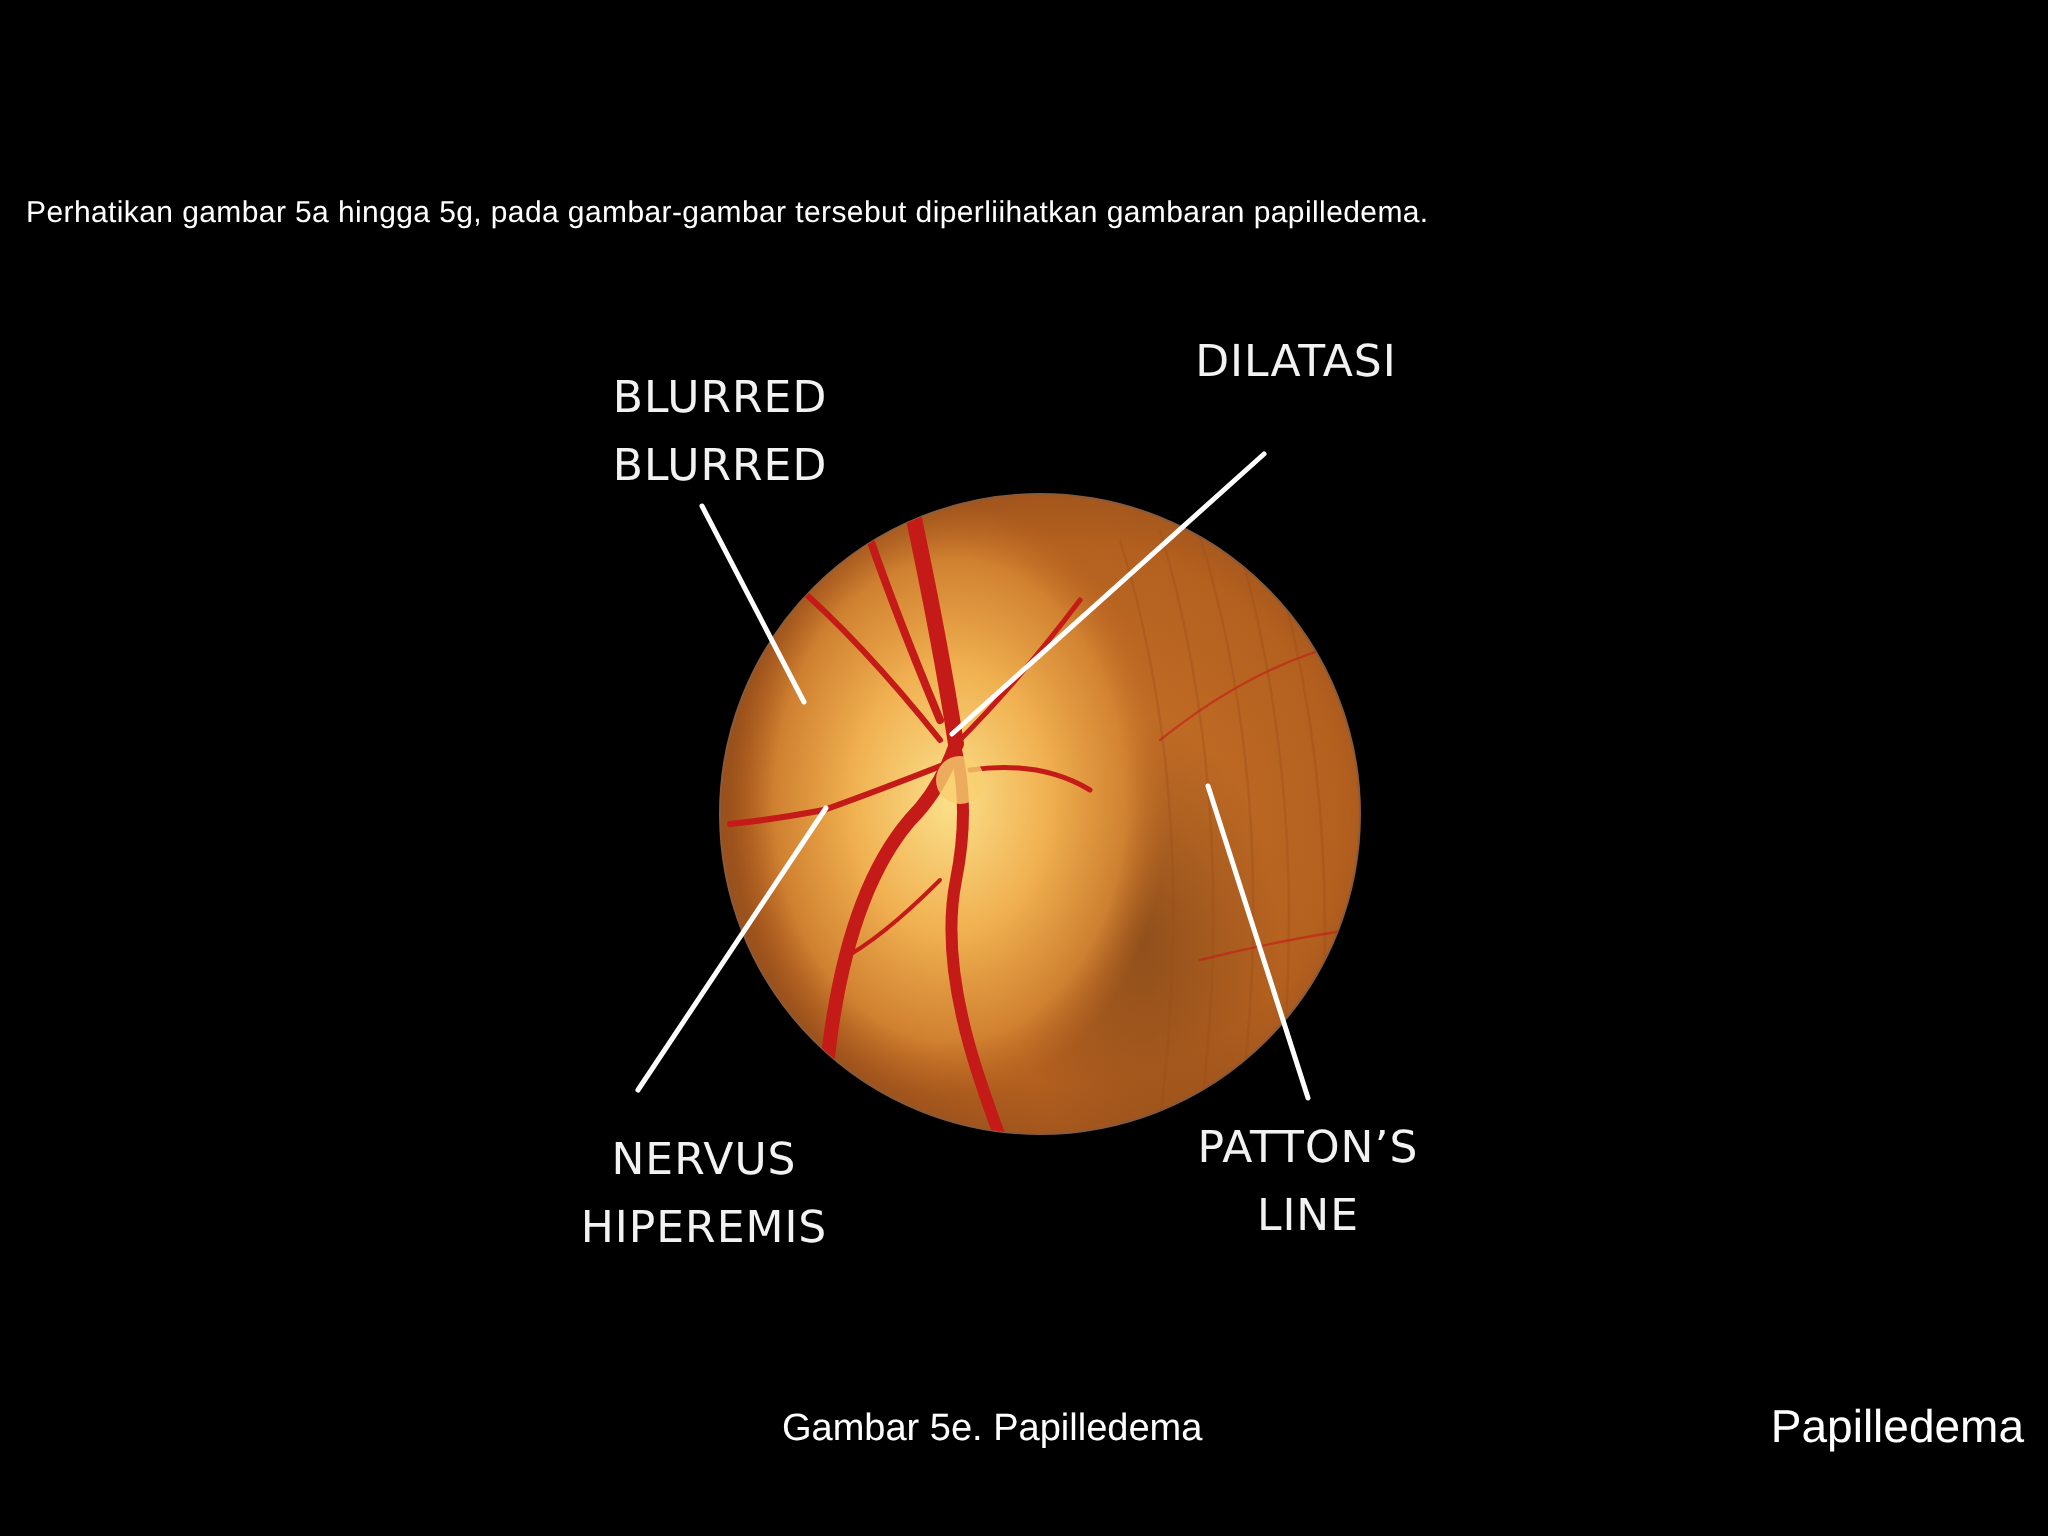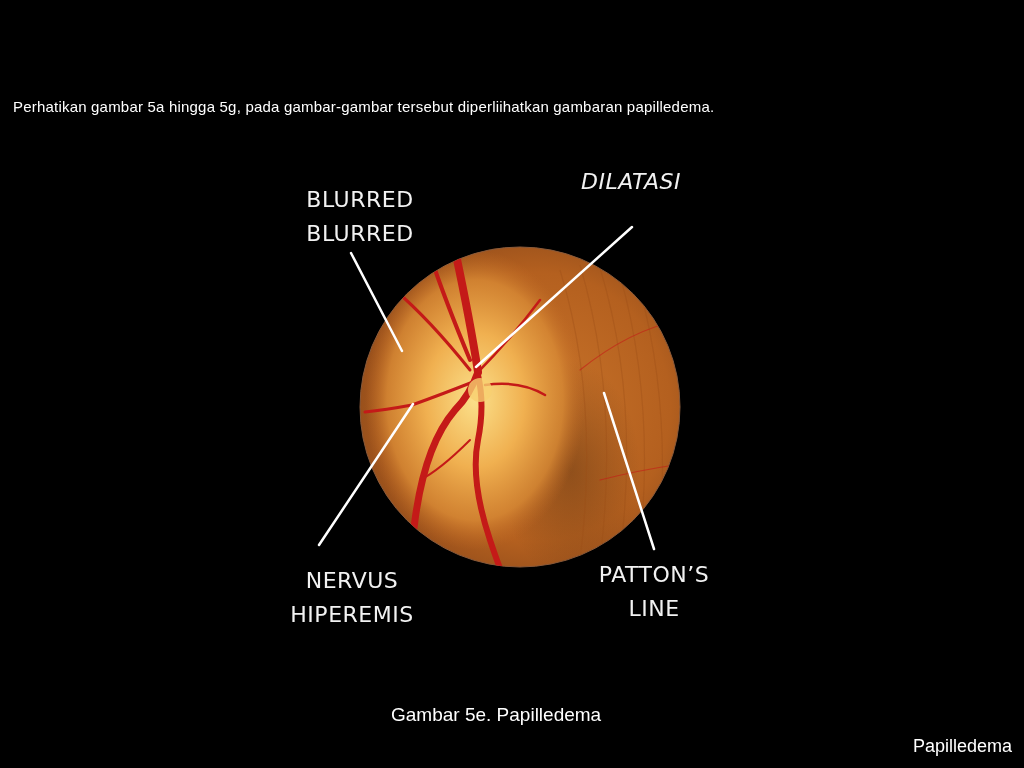--- a/index.html
+++ b/index.html
@@ -1,21 +1,21 @@
 <!DOCTYPE html>
 <html><head>
 <meta charset="utf-8">
 <style>
   html, body { margin:0; padding:0; }
   body { width:1024px; height:768px; background:#000; position:relative; overflow:hidden; font-family:"Liberation Sans", "DejaVu Sans", sans-serif; color:#fff; }
   .intro { position:absolute; left:13px; top:92px; width:990px; font-size:15px; line-height:30px; text-align:justify; text-align-last:left; letter-spacing:0.2px; }
   .figure { position:absolute; left:0; top:0; width:1024px; height:636px; }
   .label { position:absolute; font-family:"DejaVu Sans", sans-serif; font-size:22px; line-height:34px; text-align:center; color:#f2f2f2; letter-spacing:0.5px; }
   .caption { position:absolute; left:391px; top:656px; font-size:19px;margin-top:48px; }
-  .footer { position:absolute; right:12px; top:736px; font-size:18px;text-align:center; }
+  .footer { position:absolute; right:12px; top:700px; font-size:23px;text-align:center; }
 </style>
 </head>
 <body>
 
 <div class="intro">Perhatikan gambar 5a hingga 5g, pada gambar-gambar tersebut diperliihatkan gambaran papilledema.</div>
 
 <div class="figure">
   <svg width="1024" height="768" viewBox="0 0 1024 768" style="position:absolute;left:0;top:0;">
     <defs>
       <radialGradient id="bg" cx="0.55" cy="0.5" r="0.6">
@@ -71,21 +71,21 @@
       <line x1="632" y1="227" x2="476" y2="367"></line>
       <line x1="413" y1="404" x2="319" y2="545"></line>
       <line x1="604" y1="393" x2="654" y2="549"></line>
     </g>
   </svg>
 
   <div class="label" style="left:290px; top:183px; width:140px;">
     <div>BLURRED</div>
     <div>BLURRED</div>
   </div>
-  <div class="label" style="left:561px; top:165px; width:140px;font-style:italic;">
+  <div class="label" style="left:578px; top:165px; width:140px;">
     <div>DILATASI</div>
   </div>
   <div class="label" style="left:270px; top:564px; width:164px;">
     <div>NERVUS</div>
     <div>HIPEREMIS</div>
   </div>
   <div class="label" style="left:580px; top:558px; width:148px;">
     <div>PATTON’S</div>
     <div>LINE</div>
   </div>

